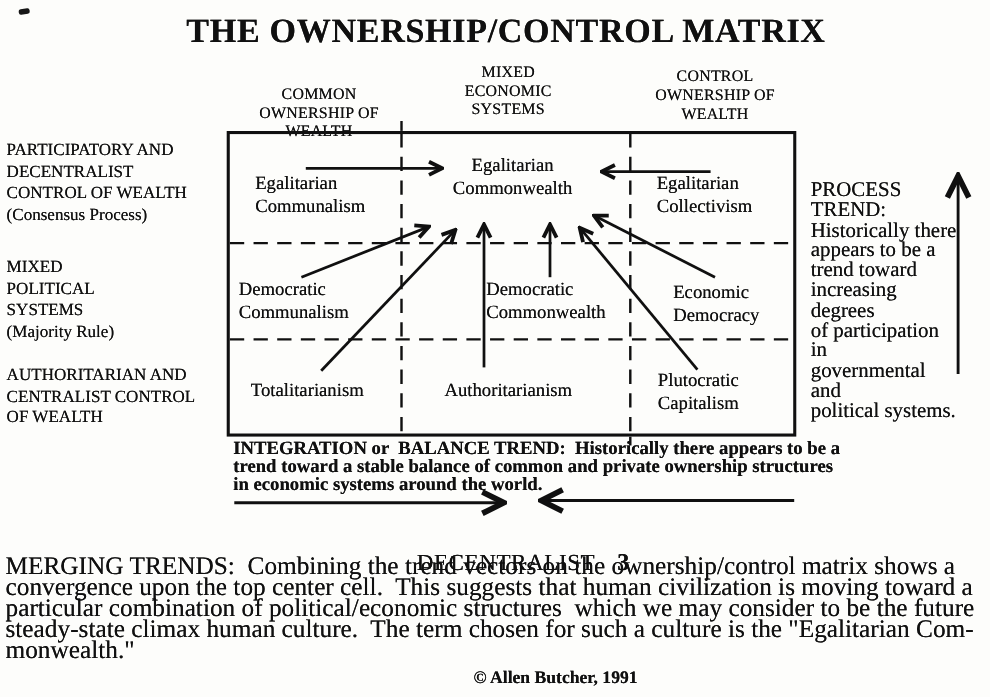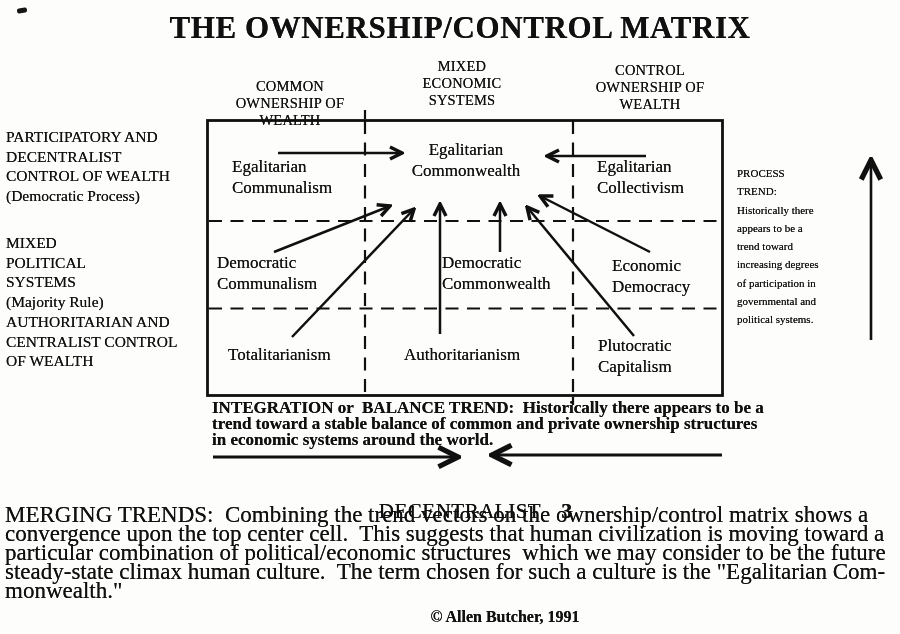--- a/index.html
+++ b/index.html
@@ -12,21 +12,21 @@
   .ink{ text-shadow:0 0 0.45px rgba(10,10,10,0.85); }
   .abs{ position:absolute; white-space:pre-wrap; }
   .title{
     left:10px; top:10px; width:900px; text-align:center;
     font-size:31px; font-weight:bold; letter-spacing:0.6px;
   }
   .colhead{ text-align:center; font-size:14.5px; line-height:17px; letter-spacing:0.2px; }
   .rowlabel{ font-size:15.5px; line-height:19.5px; width:205px; }
   .cell{ font-size:17px; line-height:20.5px; }
   .cell.center{ text-align:center; }
-  .process{ left:737px; top:164px; width:134px; font-size:11px; line-height:18.3px; }
+  .process{ left:737px; top:164px; width:134px; font-size:19px; line-height:18.3px; }
   .integration{ left:212px; top:400px; width:612px; font-size:17px; line-height:16px;font-weight:bold; }
   .illus{ left:20px; top:473px; width:900px; text-align:center; font-size:21px; letter-spacing:0.5px; }
   .illus .num{ font-weight:bold; margin-left:20px; font-size:22px; }
   .merging{ left:5px; top:505px; width:893px; font-size:23px; line-height:19px; }
   .copyright{ left:55px; top:608px; width:900px; text-align:center; font-size:16px; font-weight:bold; }
   svg{ position:absolute; left:0; top:0; }
   .artifact{ position:absolute; left:17px; top:8px; width:10px; height:5px; background:#161616; border-radius:2px; transform:rotate(-8deg); }
 </style>
 </head>
 <body>
@@ -41,26 +41,26 @@
 <div class="abs colhead ink" style="left:384px;top:58px;width:156px;">MIXED
 ECONOMIC
 SYSTEMS</div>
 <div class="abs colhead ink" style="left:570px;top:62px;width:160px;">CONTROL
 OWNERSHIP OF
 WEALTH</div>
 
 <div class="abs rowlabel ink" style="left:6px;top:127px;">PARTICIPATORY AND
 DECENTRALIST
 CONTROL OF WEALTH
-(Democratic Process)</div>
+(Consensus Process)</div>
 <div class="abs rowlabel ink" style="left:6px;top:233px;">MIXED
 POLITICAL
 SYSTEMS
 (Majority Rule)</div>
-<div class="abs rowlabel ink" style="left:6px;top:312px;">AUTHORITARIAN AND
+<div class="abs rowlabel ink" style="left:6px;top:331px;">AUTHORITARIAN AND
 CENTRALIST CONTROL
 OF WEALTH</div>
 
 <svg width="900" height="500" viewBox="0 0 900 500">
   <defs>
     <marker id="chev" viewBox="0 0 12 12" refX="10.5" refY="6" markerWidth="16" markerHeight="16" orient="auto" markerUnits="userSpaceOnUse">
       <path d="M1.5,1.5 L10.5,6 L1.5,10.5" fill="none" stroke="#101010" stroke-width="2.6"></path>
     </marker>
     <marker id="chevBig" viewBox="0 0 12 12" refX="10.5" refY="6" markerWidth="26" markerHeight="26" orient="auto" markerUnits="userSpaceOnUse">
       <path d="M1.5,1.5 L10.5,6 L1.5,10.5" fill="none" stroke="#101010" stroke-width="2.4"></path>

